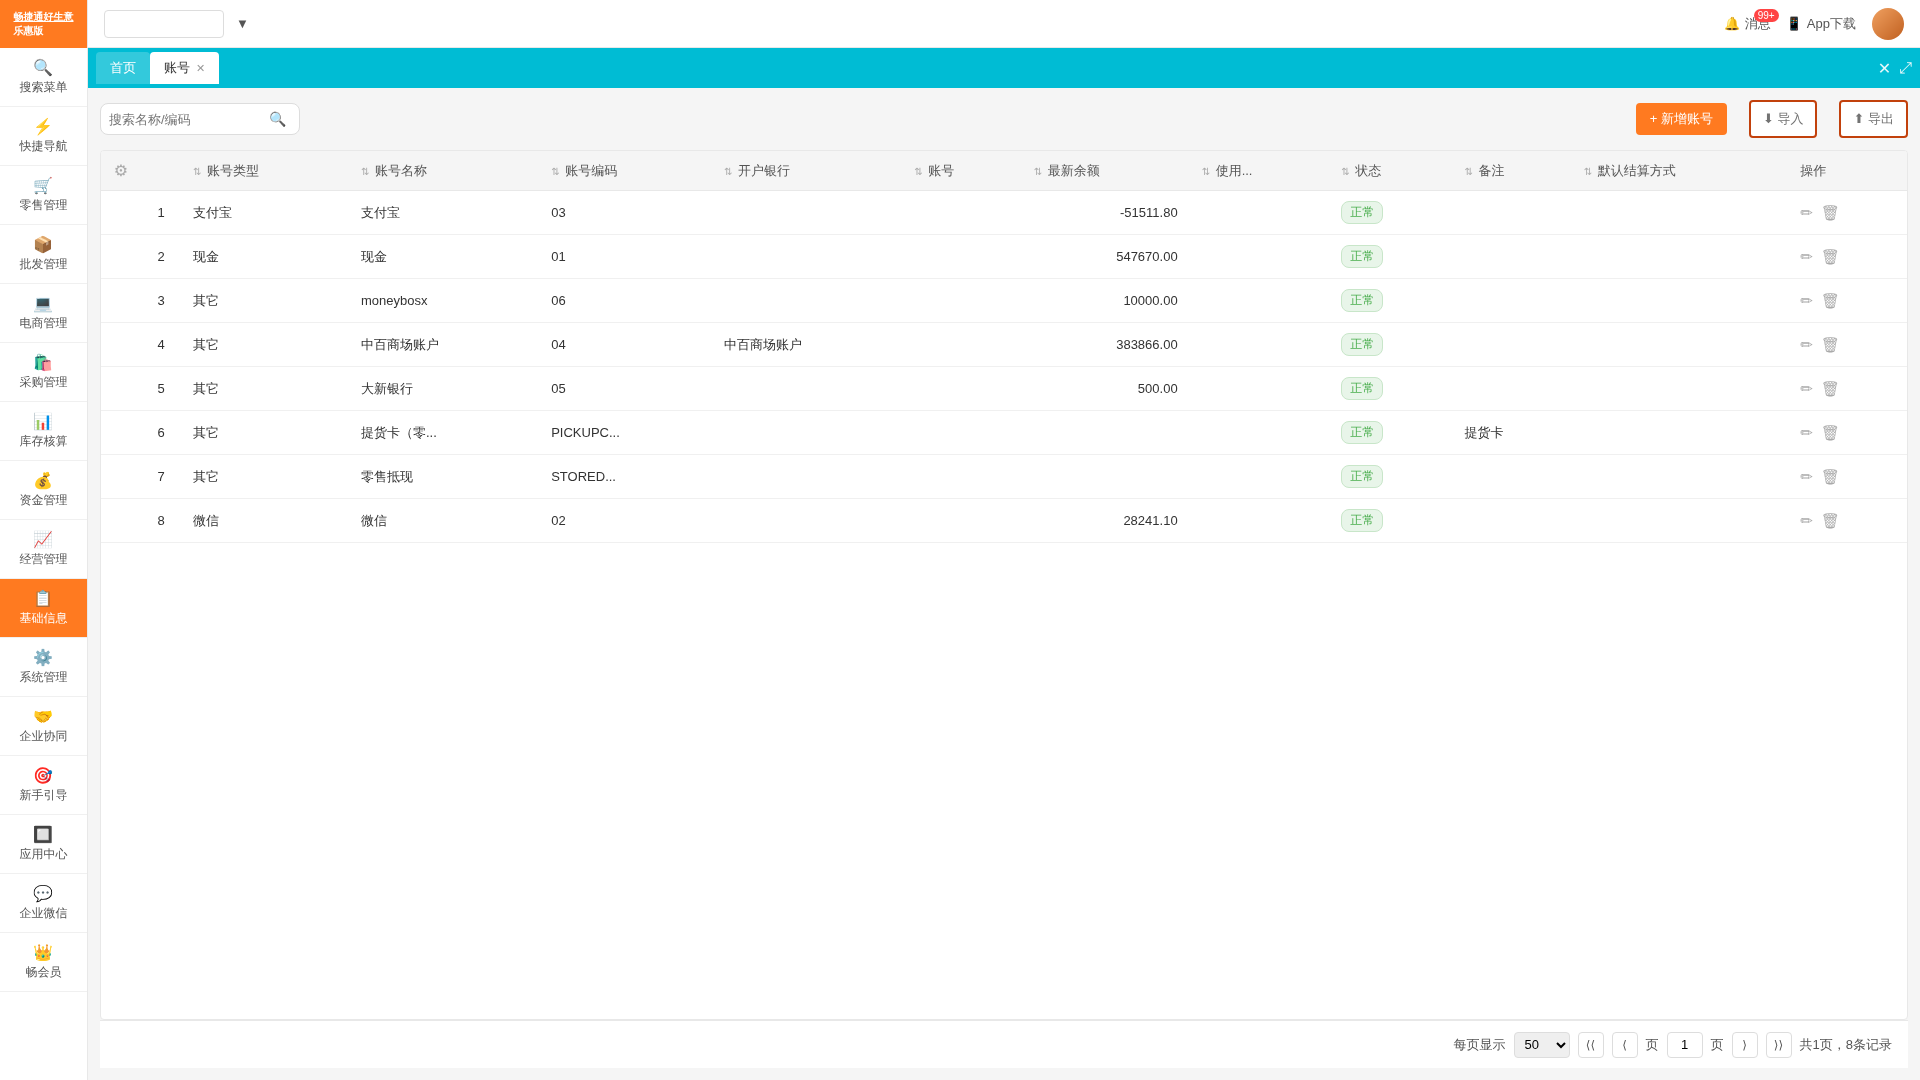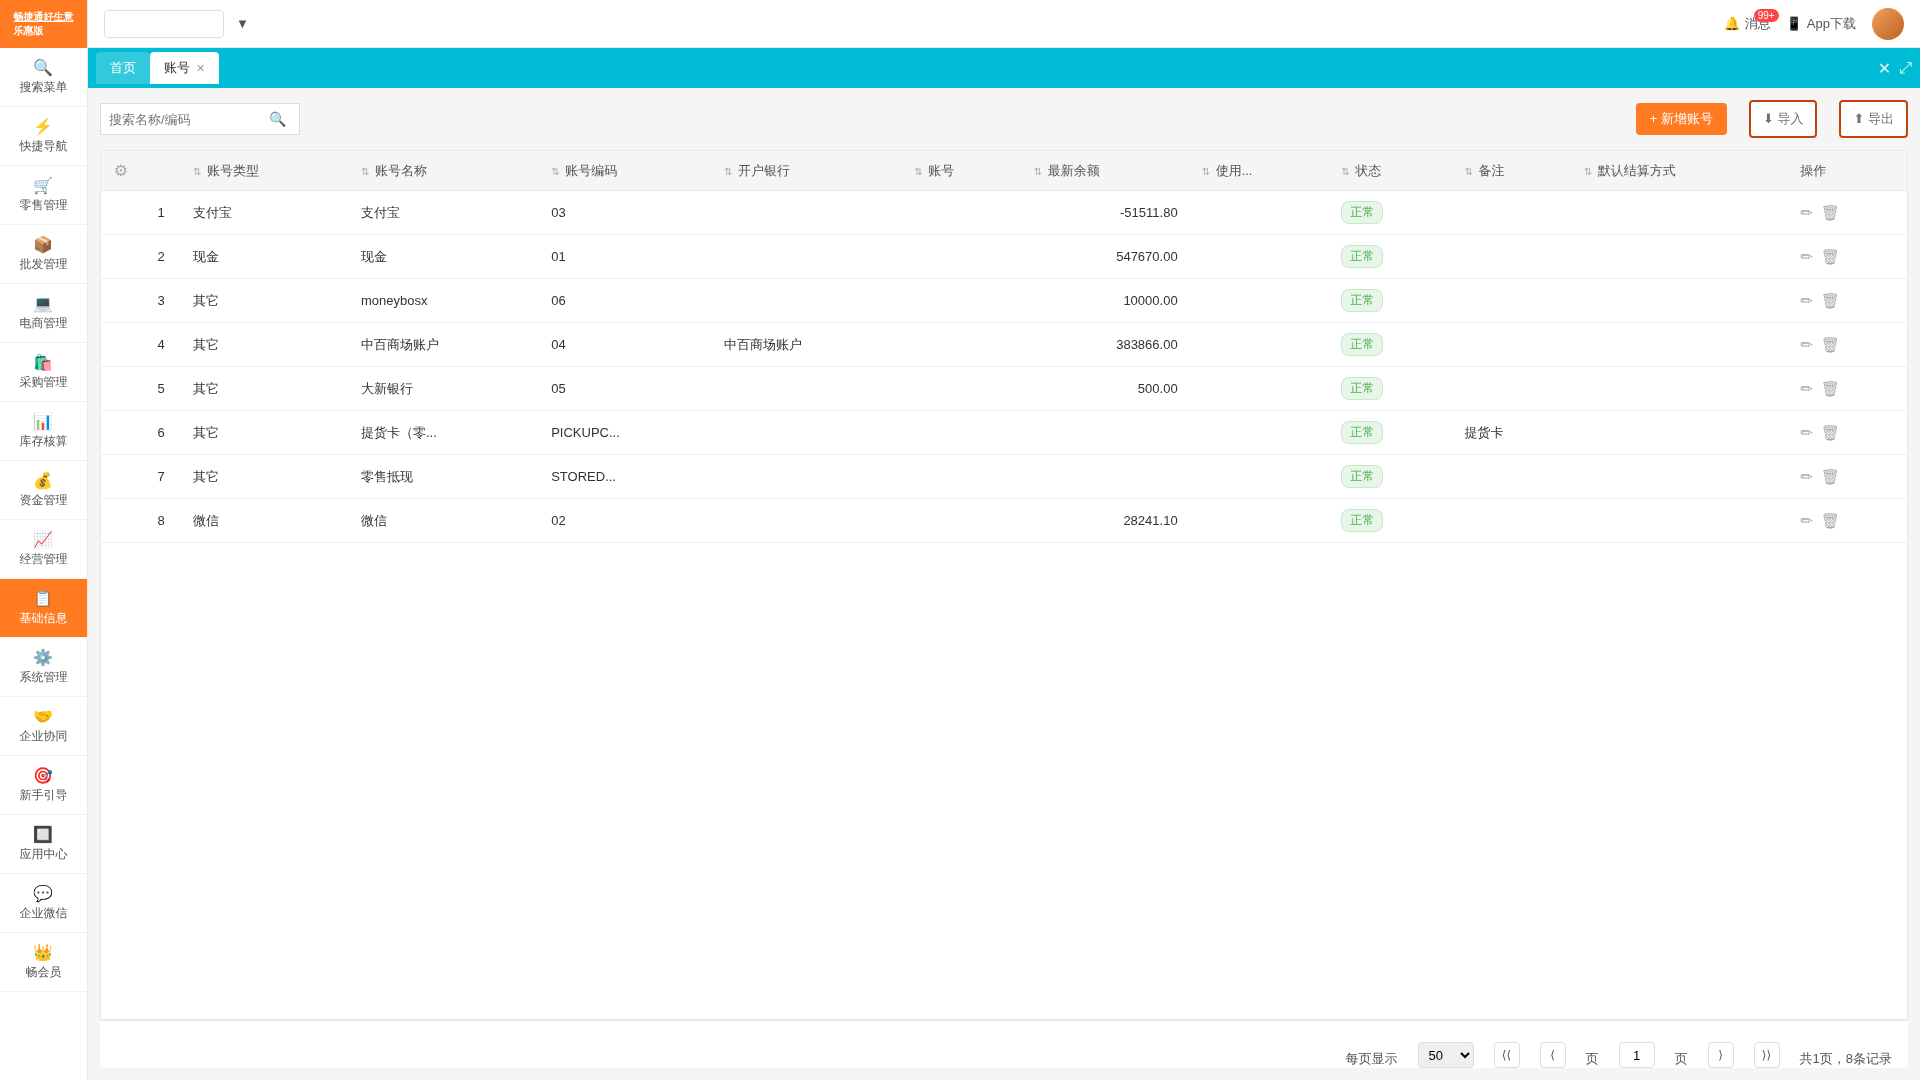--- a/index.html
+++ b/index.html
@@ -117,21 +117,21 @@
       display: flex;
       align-items: center;
       justify-content: space-between;
       margin-bottom: 12px;
     }
     .search-box {
       display: flex;
       align-items: center;
       background: #fff;
       border: 1px solid #ddd;
-      border-radius: 0;
+      border-radius: 8px;
       padding: 0 8px;
       height: 32px;
       width: 200px;
     }
     .search-box input {
       border: none;
       outline: none;
       font-size: 13px;
       width: 160px;
       color: #999;
@@ -210,24 +210,24 @@
     .col-settings { width: 40px; text-align: center; }
     .col-no { width: 40px; text-align: center; }
     .settings-icon { color: #aaa; cursor: pointer; font-size: 16px; }
 
     
     .pagination {
       height: 48px;
       background: #fff;
       border-top: 1px solid #e8e8e8;
       display: flex;
-      align-items: flex-end;
+      align-items: center;
       justify-content: flex-end;
       padding: 0 16px;
-      gap: 20px;
+      gap: 8px;
       font-size: 13px;
       color: #555;
       flex-shrink: 0;
     }
     .page-size-select {
       border: 1px solid #ddd;
       border-radius: 4px;
       padding: 2px 6px;
       font-size: 13px;
       height: 26px;

